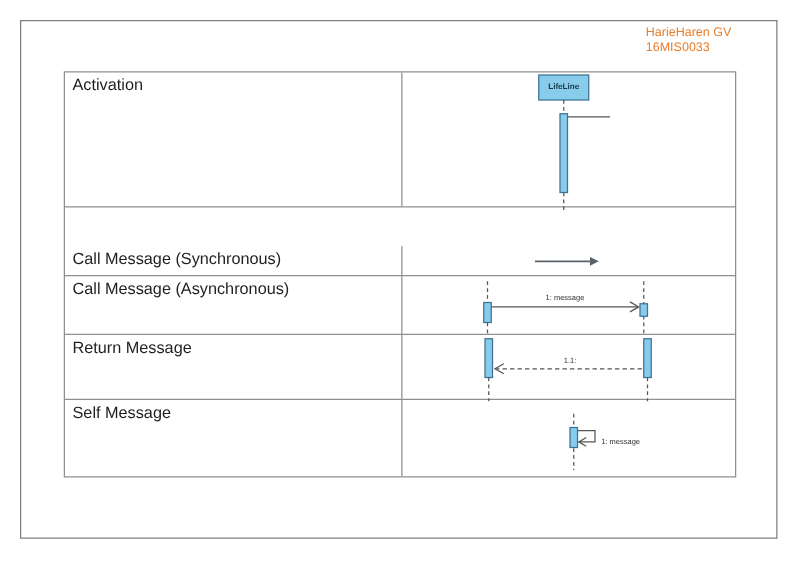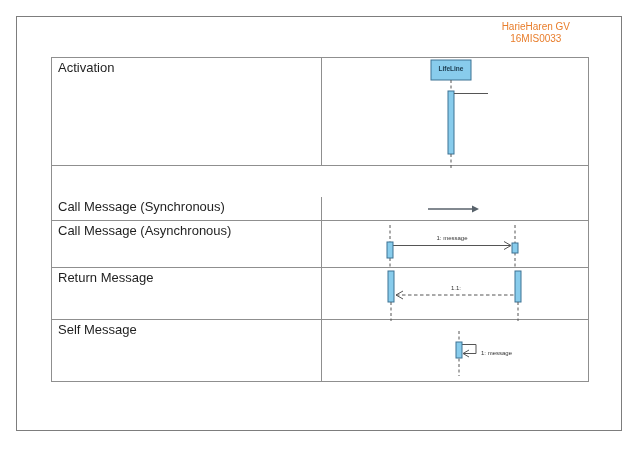--- a/index.html
+++ b/index.html
@@ -5,21 +5,21 @@
   html,body{margin:0;padding:0;background:#fff;}
   .page{
     position:relative;width:638px;height:451px;background:#ffffff;overflow:hidden;
     font-family:"Liberation Sans", sans-serif;
   }
   .page-border{
     position:absolute;left:16px;top:16px;width:604px;height:413px;
     border:1px solid #7d7d7d;background:#ffffff;
   }
   .doc-header{
-    position:absolute;top:21px;right:68px;text-align:center;
+    position:absolute;top:21px;right:53px;text-align:left;
     color:#E87D2B;font-size:10px;line-height:12px;font-weight:400;
   }
   .notation-table{
     position:absolute;left:51px;top:57px;width:538px;height:325px;
     border:1px solid #8f8f8f;box-sizing:border-box;
     display:flex;flex-direction:column;background:#fff;
   }
   .trow{display:flex;box-sizing:border-box;border-bottom:1px solid #8f8f8f;}
   .trow:last-child{border-bottom:none;}
   .label-cell{

